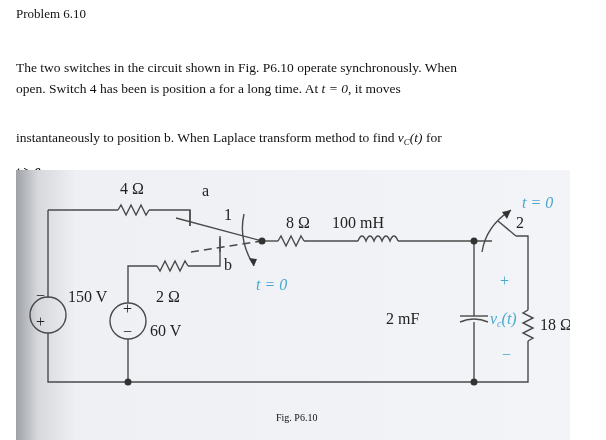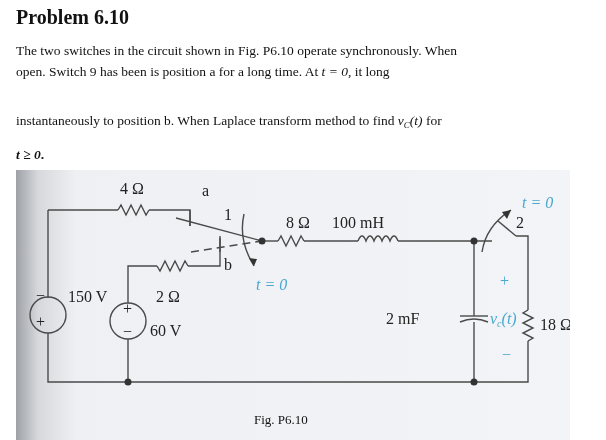--- a/index.html
+++ b/index.html
@@ -1,39 +1,39 @@
 <!DOCTYPE html>
 <html><head>
   <meta charset="utf-8">
   <style>
     html, body { margin: 0; padding: 0; background: #ffffff; }
     body { width: 606px; height: 440px; position: relative; overflow: hidden;
            font-family: "Liberation Serif", serif; color: #111; }
-    .title { position: absolute; left: 16px; top: 6px; font-weight: bold; font-size: 20px; }
-    .para { position: absolute; left: 16px; font-size: 13.5px; line-height: 21px; white-space: nowrap; }
+    .title { position: absolute; left: 16px; top: 6px; font-weight: normal; font-size: 13px; }
+    .para { position: absolute; left: 16px; font-size: 13.5px; line-height: 21px; white-space: nowrap; margin-top: 17px; }
     .p1 { top: 40px; }
     .p2 { top: 110px; }
     .p3 { top: 144px; font-weight: bold; }
     .math { font-style: italic; }
     .sub { font-size: 9px; vertical-align: -3px; font-style: italic; }
     .figure { position: absolute; left: 16px; top: 170px; width: 554px; height: 288px;
               background: linear-gradient(to right, #9ea1a6 0px, #d6d8dc 22px, #eef0f4 60px, #f2f4f7 100%); }
     .figure svg { position: absolute; left: 0; top: 0; }
-    .caption { position: absolute; left: 254px; top: 412px; font-size: 13px; }
+    .caption { position: absolute; left: 276px; top: 412px; font-size: 10px; }
     .lbl { font-family: "Liberation Serif", serif; font-size: 16px; fill: #222; }
     .lbl-blue { font-family: "Liberation Serif", serif; font-size: 16px; fill: #4aa8cf; }
   </style>
 </head>
 <body>
 
 <div class="title">Problem 6.10</div>
 
 <div class="para p1">
   <div>The two switches in the circuit shown in Fig. P6.10 operate synchronously. When</div>
-  <div><span>open. Switch 9 has been is position a for a long time. At </span><span class="math">t = 0</span><span>, it long</span></div>
+  <div><span>open. Switch 4 has been is position a for a long time. At </span><span class="math">t = 0</span><span>, it moves</span></div>
 </div>
 
 <div class="para p2"><span>instantaneously to position b. When Laplace transform method to find </span><span class="math"><span>v</span><span class="sub">C</span><span>(t)</span></span><span> for</span></div>
 
 <div class="para p3"><span class="math">t ≥ 0</span><span>.</span></div>
 
 <div class="figure">
   <svg width="554" height="232" viewBox="0 0 554 232">
     <g stroke="#4a4a4a" stroke-width="1.4" fill="none">
 

